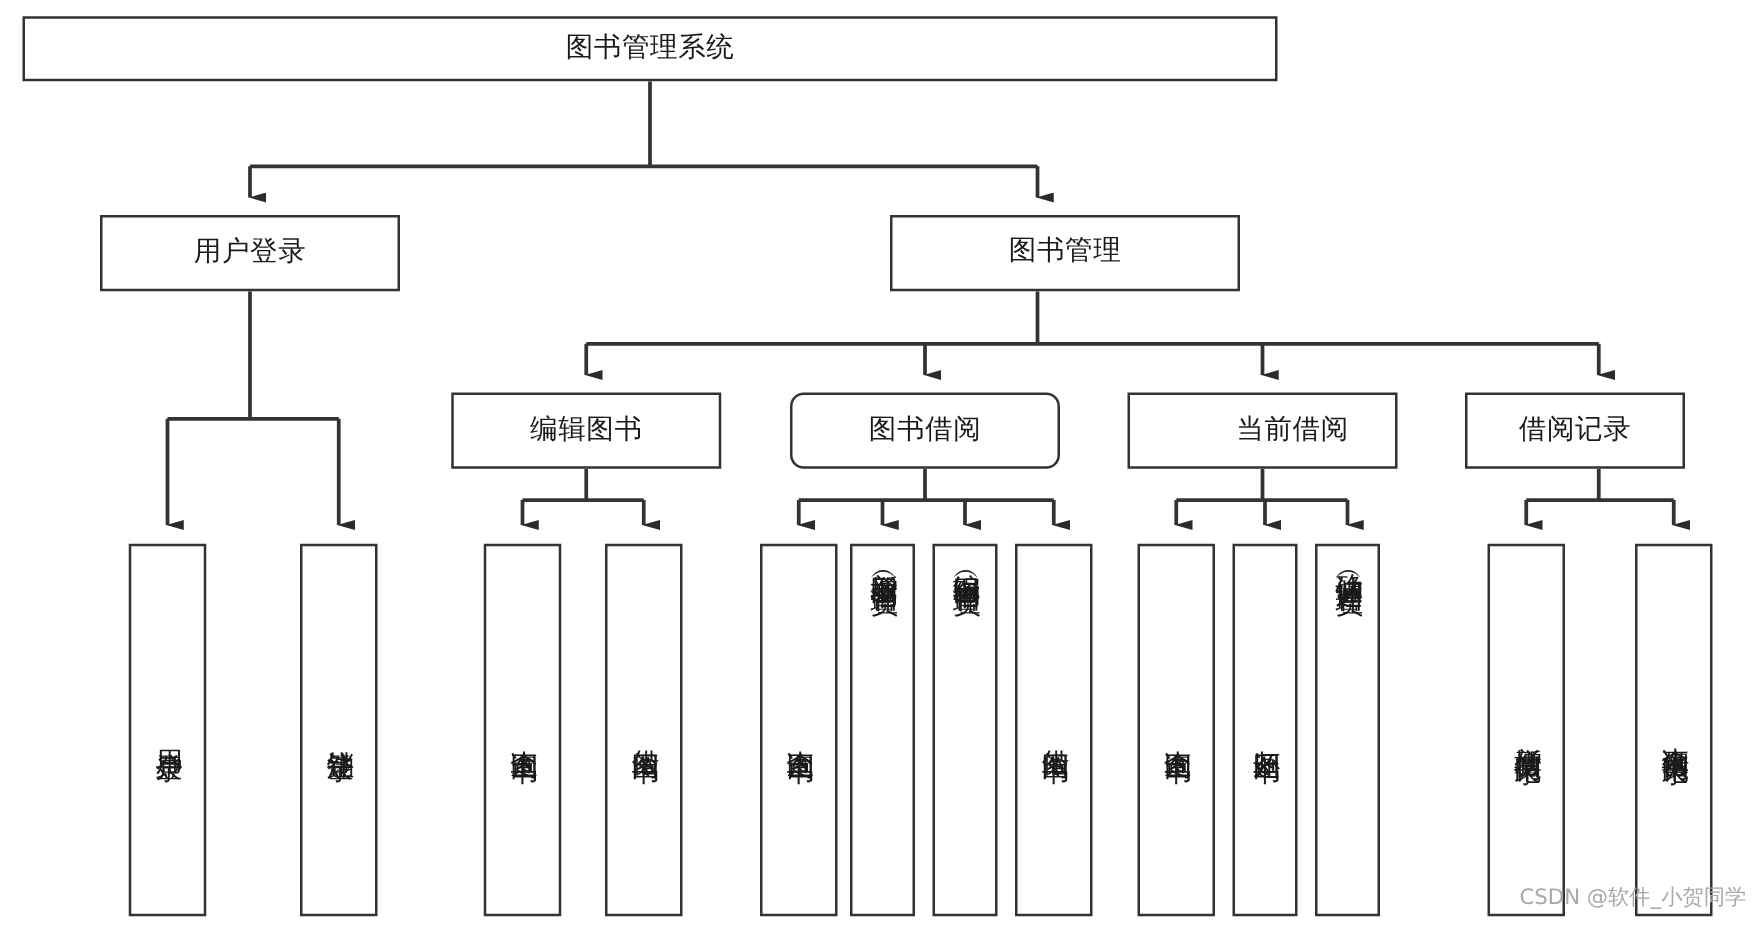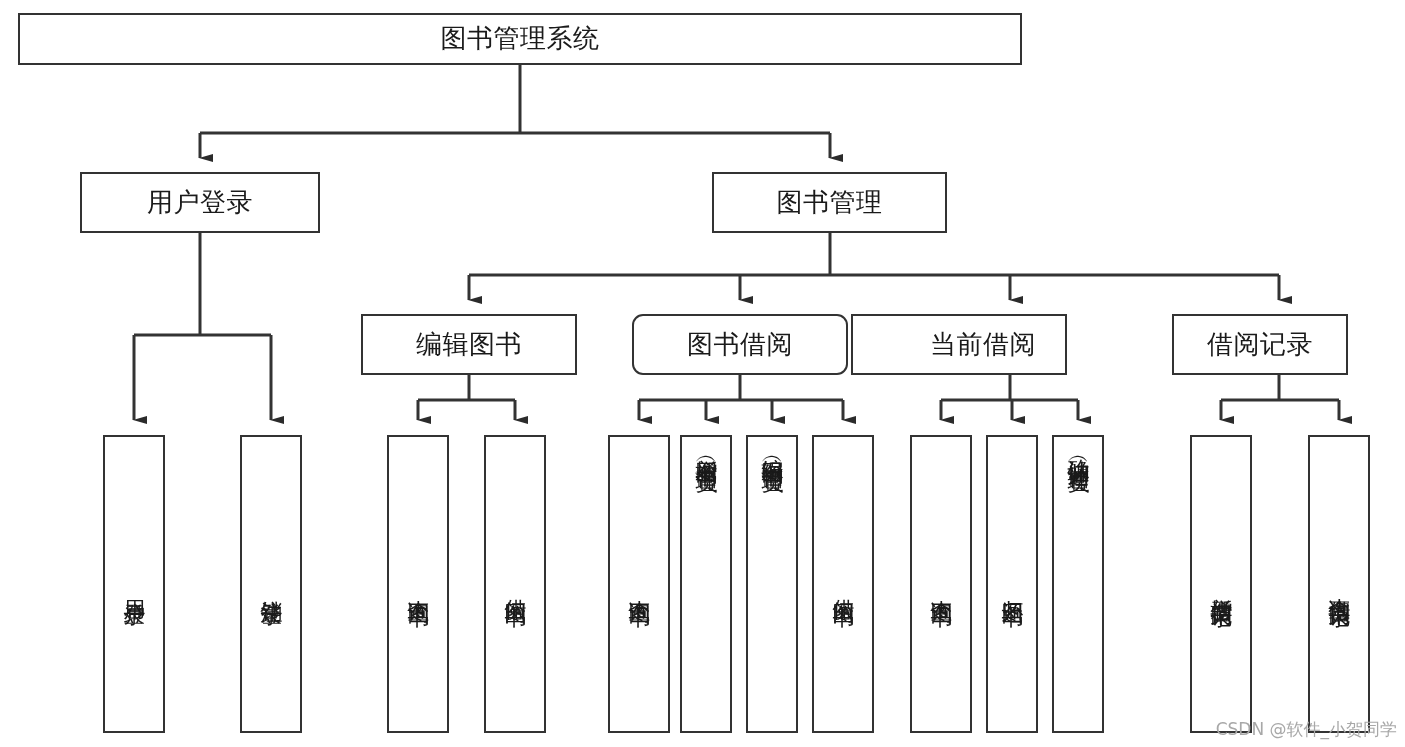--- a/index.html
+++ b/index.html
@@ -27,21 +27,21 @@
   .node-box {
     position: absolute;
     box-sizing: border-box;
     border: 2px solid #333333;
     background: #ffffff;
     display: flex;
     align-items: center;
     justify-content: center;
   }
   .node-label-h {
-    font-size: 26px;
+    font-size: 22px;
     color: #1a1a1a;
     line-height: 1.2;
     letter-spacing: 0.5px;
     white-space: nowrap;
   }
   .node-box.leaf {
     align-items: flex-start;
     justify-content: center;
     padding-top: 4px;
   }
@@ -54,21 +54,21 @@
     letter-spacing: 2px;
     white-space: nowrap;
     text-align: center;
   }
   .node-box.leaf.mid-aligned {
     align-items: center;
   }
   #watermark {
     position: absolute;
     right: 8px;
-    bottom: 6px;
+    bottom: 18px;
     font-size: 17px;
     color: #a8a8a8;
     white-space: nowrap;
     font-family: "DejaVu Sans", "Liberation Sans", sans-serif;
   }
 </style>
 </head>
 <body>
 
 <div id="canvas">
@@ -123,31 +123,31 @@
     </g>
   </svg>
 
   <div class="node-box" id="node-root" style="left: 18px; top: 13px; width: 1004px; height: 52px;">
     <span class="node-label-h">图书管理系统</span>
   </div>
 
   <div class="node-box" id="node-l1-0" style="left: 80px; top: 172px; width: 240px; height: 61px;">
     <span class="node-label-h">用户登录</span>
   </div>
-  <div class="node-box" id="node-l1-1" style="left: 712px; top: 172px; width: 235px; height: 61px;">
+  <div class="node-box" id="node-l1-1" style="left: 712px; top: 172px; width: 280px; height: 61px; font-family: Liberation Mono, monospace;">
     <span class="node-label-h">图书管理</span>
   </div>
 
   <div class="node-box" id="node-l2-0" style="left: 361px; top: 314px; width: 216px; height: 61px;">
     <span class="node-label-h">编辑图书</span>
   </div>
   <div class="node-box" id="node-l2-1" style="left: 632px; top: 314px; width: 216px; height: 61px; border-radius: 11px;">
     <span class="node-label-h">图书借阅</span>
   </div>
-  <div class="node-box" id="node-l2-2" style="left: 851px; top: 314px; width: 216px; height: 61px; padding-left: 48px;">
+  <div class="node-box" id="node-l2-2" style="left: 902px; top: 314px; width: 216px; height: 61px; padding-left: 48px;">
     <span class="node-label-h">当前借阅</span>
   </div>
   <div class="node-box" id="node-l2-3" style="left: 1172px; top: 314px; width: 176px; height: 61px;">
     <span class="node-label-h">借阅记录</span>
   </div>
 
   <div class="node-box leaf mid-aligned" id="leaf-0" style="left: 103px; top: 435px; width: 62px; height: 298px;">
     <span class="node-label-v">用户登录</span>
   </div>
   <div class="node-box leaf mid-aligned" id="leaf-1" style="left: 240px; top: 435px; width: 62px; height: 298px;">

